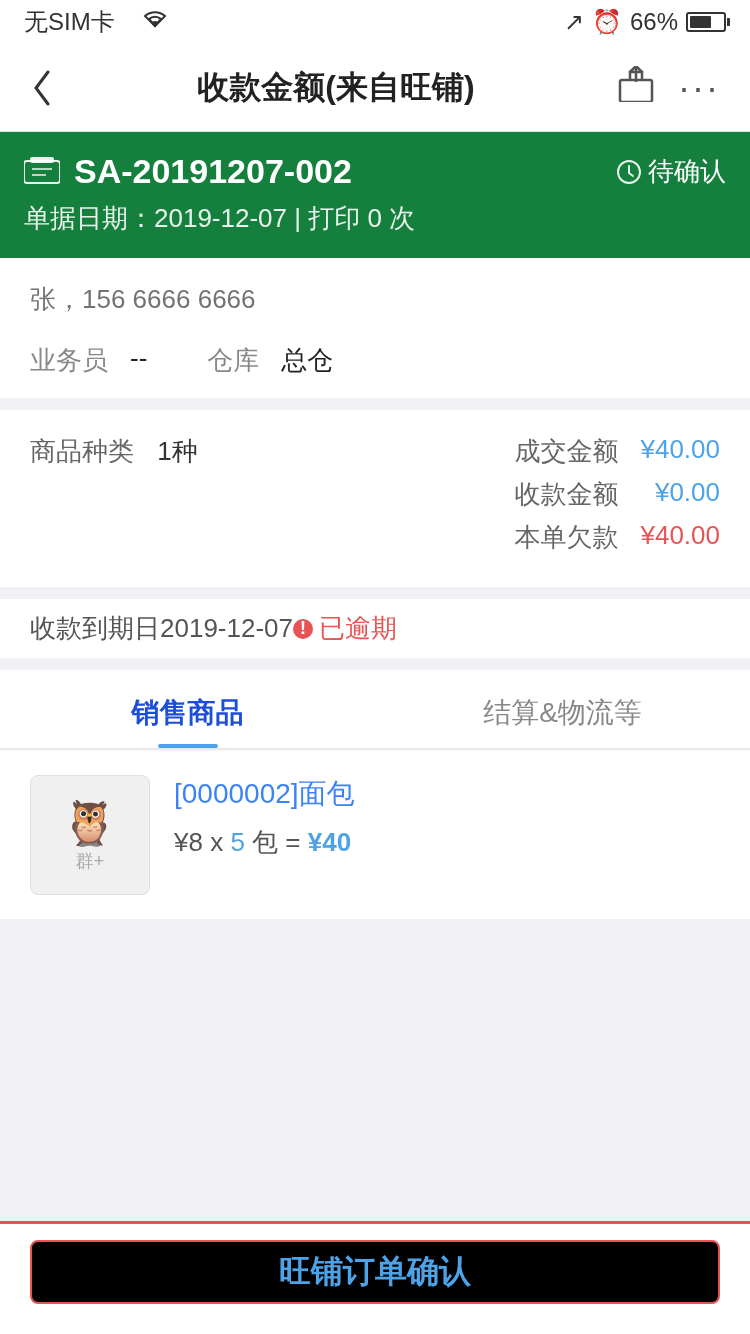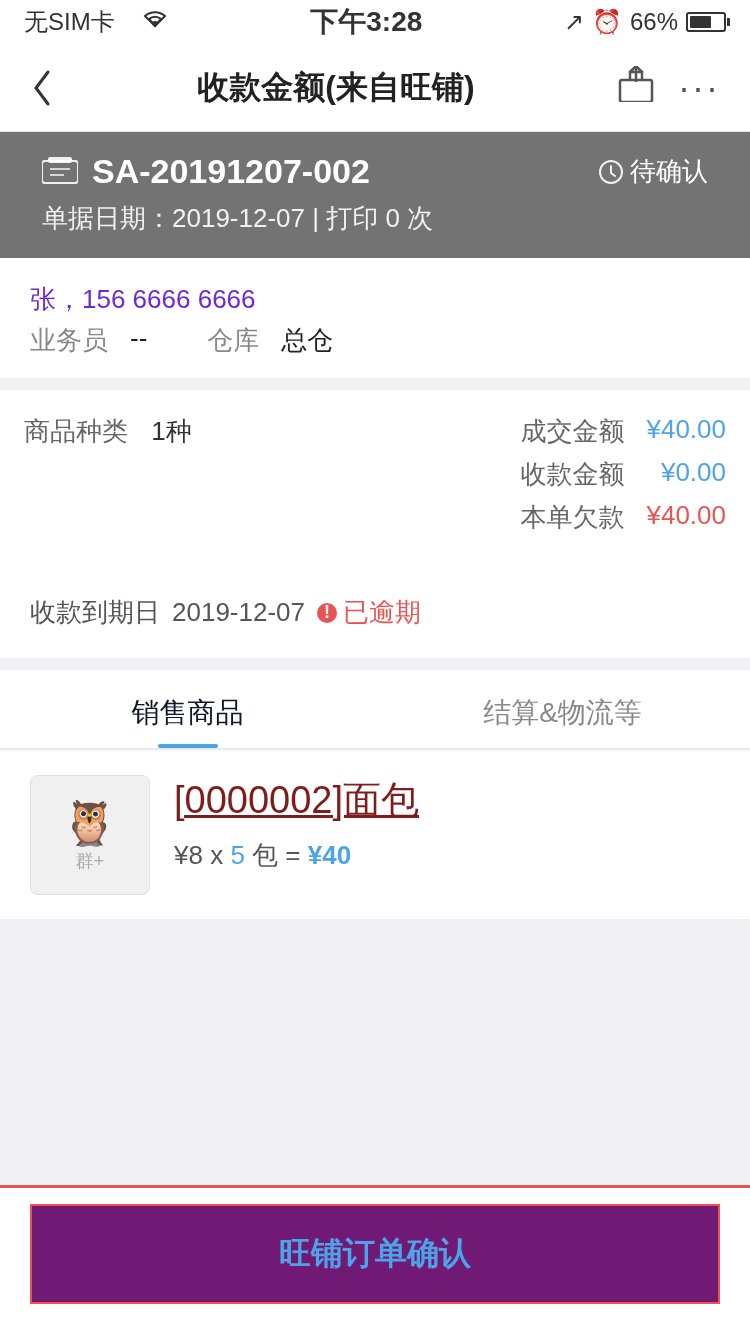--- a/index.html
+++ b/index.html
@@ -53,22 +53,22 @@
     .nav-back {
       font-size: 36px; color: #333; cursor: pointer;
       display: flex; align-items: center;
     }
     .nav-title { font-size: 32px; font-weight: 600; color: #222; }
     .nav-actions { display: flex; align-items: center; gap: 24px; }
     .nav-action-icon { font-size: 32px; color: #555; cursor: pointer; }
 
     
     .order-header {
-      background: #737373;
-      padding: 20px 42px 22px;
+      background: #15803d;
+      padding: 20px 24px 22px;
     }
     .order-header-top {
       display: flex; justify-content: space-between; align-items: center;
       margin-bottom: 10px;
     }
     .order-id {
       font-size: 34px; font-weight: 700; color: #fff;
       display: flex; align-items: center; gap: 10px;
     }
     .order-status {
@@ -85,50 +85,51 @@
     }
     .customer-row {
       display: flex; align-items: center; gap: 20px; margin-bottom: 12px;
     }
     .avatar {
       width: 64px; height: 64px; border-radius: 50%;
       background: #ccc; display: flex; align-items: center; justify-content: center;
       font-size: 32px; color: #888; flex-shrink: 0;
     }
     .customer-phone { font-size: 34px; font-weight: 600; color: #222; }
-    .customer-name { font-size: 26px; color: #6d28d9; margin-bottom: 6px; }
+    .customer-name { font-size: 26px; color: #737373; margin-bottom: 26px; }
     .customer-meta {
       display: flex; gap: 60px; font-size: 26px; color: #555;
     }
     .meta-item { display: flex; gap: 22px; }
     .meta-label { color: #888; }
     .meta-value { color: #222; }
 
     
     .summary-section {
       background: #fff;
-      padding: 24px 24px;
+      padding: 24px 30px;
+      margin-bottom: 12px;
       display: flex; justify-content: space-between; align-items: flex-start;
     }
     .summary-left { font-size: 26px; color: #666; }
     .summary-label { margin-right: 16px; }
     .summary-count { color: #333; }
     .summary-right { text-align: right; font-size: 26px; }
     .summary-row { display: flex; justify-content: space-between; gap: 22px; margin-bottom: 8px; }
     .summary-row-label { color: #666; }
     .amount-blue { color: #4da3e8; font-weight: 500; }
     .amount-red { color: #e85454; font-weight: 500; }
 
     
     .due-date-section {
       background: #fff;
-      padding: 28px 30px;
+      padding: 12px 30px;
       margin-bottom: 12px;
       font-size: 26px; color: #555;
-      display: flex; align-items: center; gap: 12px;
+      display: flex; align-items: center; 
     }
     .overdue-badge {
       display: flex; align-items: center; gap: 6px;
       color: #e85454; font-size: 26px;
     }
     .overdue-dot {
       width: 20px; height: 20px; border-radius: 50%;
       background: #e85454; display: inline-flex; align-items: center;
       justify-content: center; color: #fff; font-size: 18px; font-weight: 700;
     }
@@ -136,21 +137,21 @@
     
     .tabs-section {
       background: #fff;
       display: flex;
       border-bottom: 1px solid #e5e5e5;
     }
     .tab {
       flex: 1; text-align: center; padding: 24px 0 16px;
       font-size: 28px; cursor: pointer; position: relative;
     }
-    .tab.active { color: #0f172a; font-weight: 400; }
+    .tab.active { color: #1d4ed8; font-weight: 700; }
     .tab.inactive { color: #888; }
     .tab-underline {
       position: absolute; bottom: 0; left: 50%; transform: translateX(-50%);
       width: 60px; height: 4px; background: #4da3e8; border-radius: 2px;
     }
 
     
     .product-section {
       background: #fff;
       padding: 24px 30px;
@@ -159,48 +160,48 @@
     .product-item {
       display: flex; gap: 24px; align-items: flex-start;
     }
     .product-thumbnail {
       width: 120px; height: 120px; border-radius: 8px;
       background: #f0f0f0; flex-shrink: 0;
       display: flex; align-items: center; justify-content: center;
       border: 1px solid #e0e0e0;
     }
     .product-info { flex: 1; }
-    .product-name { font-size: 38px; color: #7f1d1d; margin-bottom: 12px; font-weight: 500; text-decoration: underline; }
+    .product-name { font-size: 28px; color: #3b82f6; margin-bottom: 12px; font-weight: 500; }
     .product-price { font-size: 26px; color: #555; }
     .price-qty { color: #4da3e8; }
     .price-total { color: #4da3e8; font-weight: 700; }
 
     
     .content-area {
       min-height: 260px;
       background: #f0f0f5;
     }
 
     
     .bottom-bar {
       position: fixed;
       bottom: 0; left: 0; width: 750px;
       background: #fff;
       padding: 16px 30px 30px;
       border-top: 3px solid #e85454;
     }
     .confirm-button {
       width: 100%;
-      height: 100px;
+      height: 64px;
       border: 2px solid #e85454;
-      background: #701a75;
+      background: #000000;
       color: #4da3e8;
       font-size: 32px;
       font-weight: 600;
-      border-radius: 0;
+      border-radius: 8px;
       cursor: pointer;
       display: flex; align-items: center; justify-content: center;
     }
     .owl-plus {
       font-size: 14px; color: #aaa; display: block; text-align: center;
     }
   </style>
 </head>
 <body>
 
@@ -208,21 +209,20 @@
   <div class="status-left">
     <span>无SIM卡</span>
     <span>
       <svg width="28" height="22" viewBox="0 0 28 22">
           <path d="M14 18l3-4a5 5 0 00-6 0l3 4z" fill="#333"></path>
           <path d="M14 18L8 11a9 9 0 0112 0l-6 7z" fill="none" stroke="#333" stroke-width="2"></path>
           <path d="M14 18L4 8a15 15 0 0120 0l-10 10z" fill="none" stroke="#333" stroke-width="2"></path>
         </svg>
     </span>
   </div>
-  <div class="status-center">下午3:28</div>
   <div class="status-right">
     <span>↗</span>
     <span>⏰</span>
     <span>66%</span>
     <span class="battery-icon">
       <span class="battery-fill"></span>
     </span>
   </div>
 </div>
 

